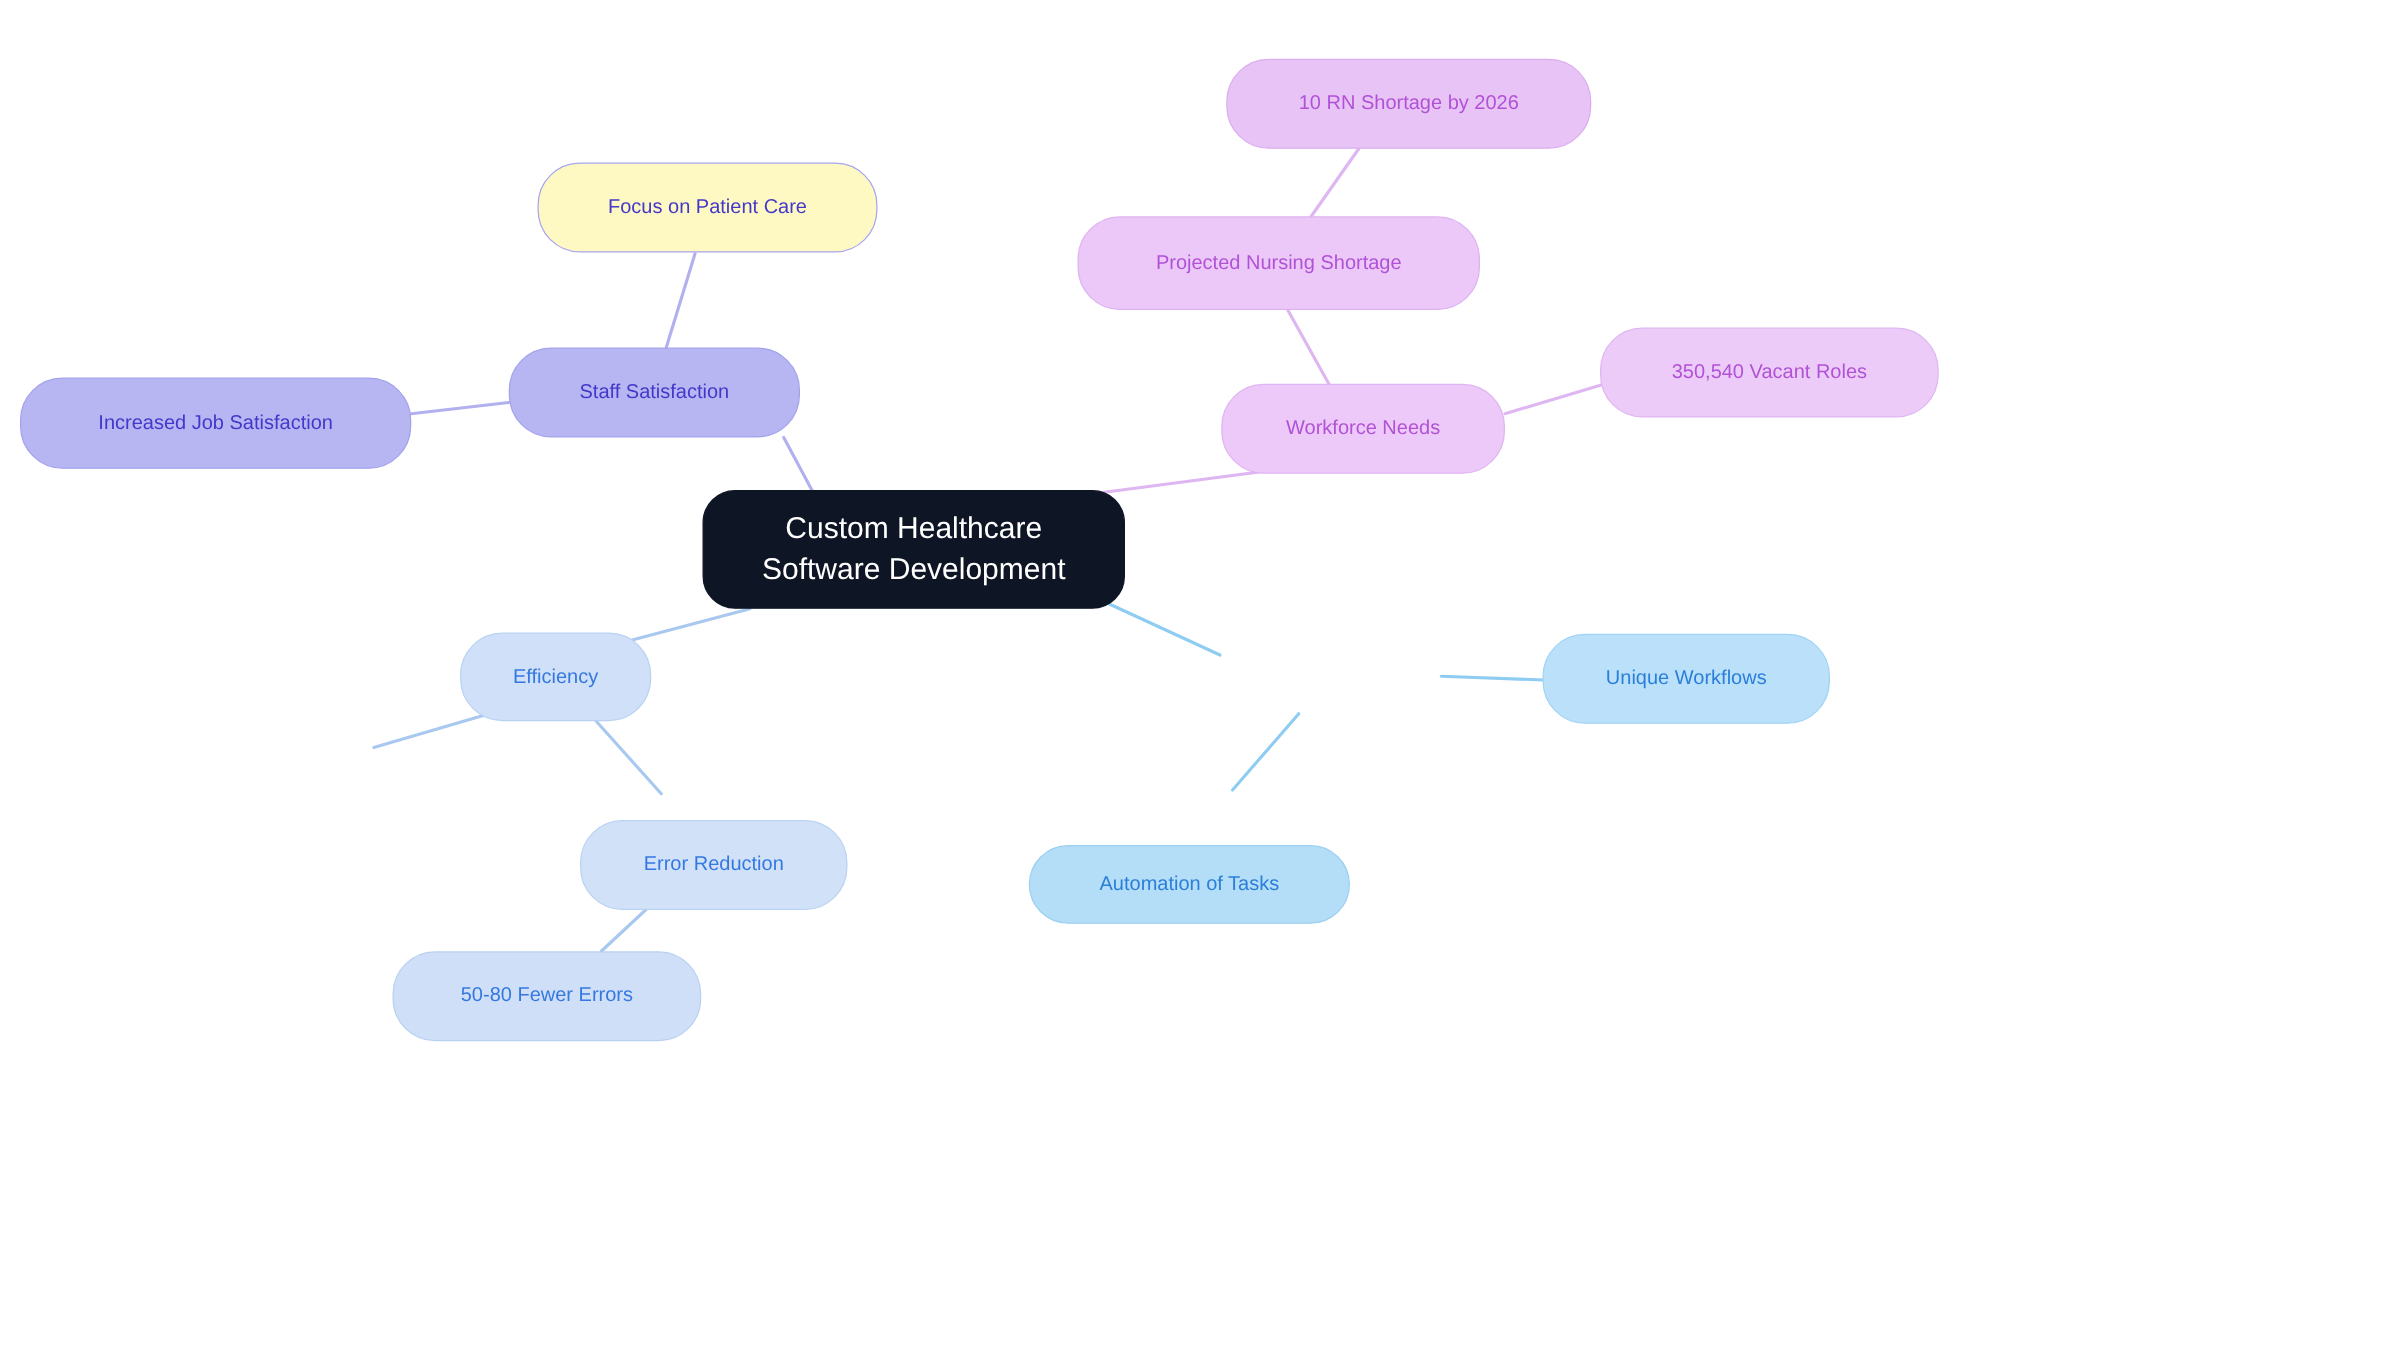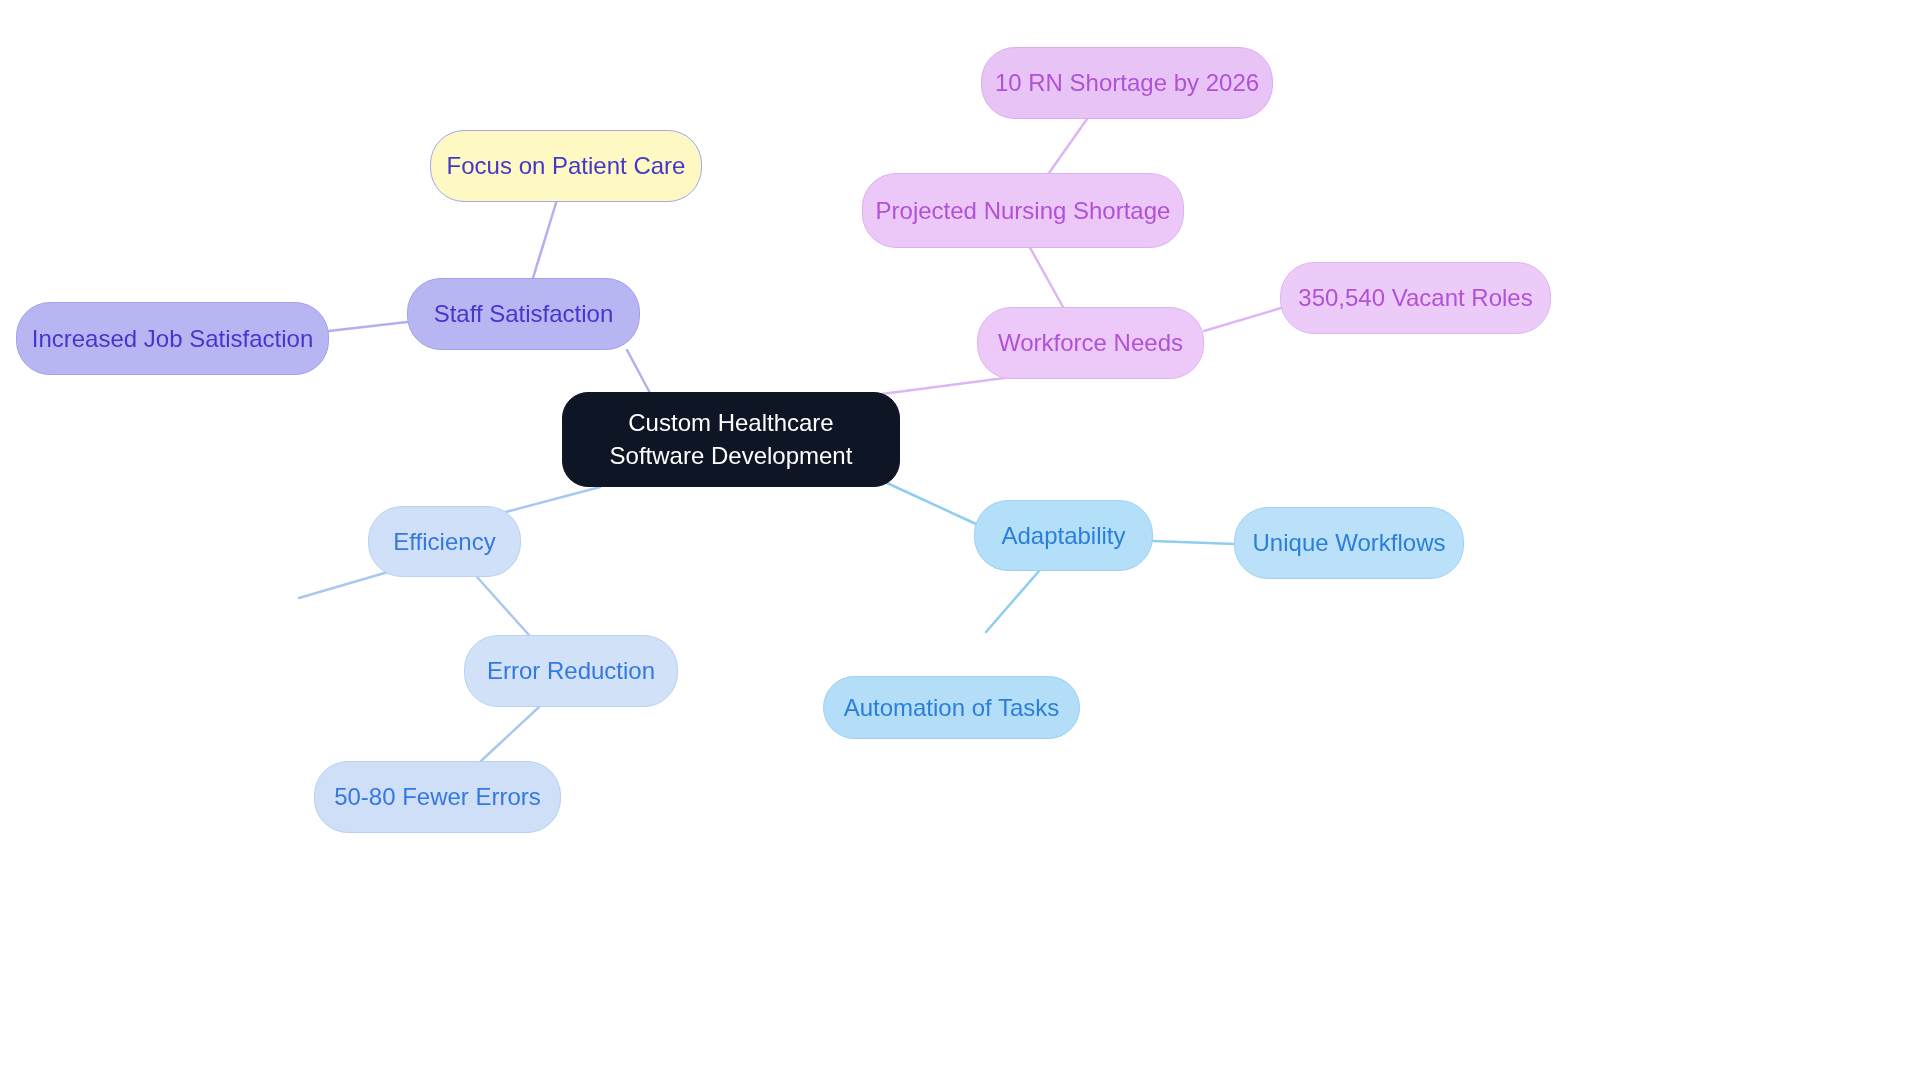--- a/index.html
+++ b/index.html
@@ -24,21 +24,21 @@
     pointer-events: none;
   }
   .node {
     position: absolute;
     display: flex;
     align-items: center;
     justify-content: center;
     box-sizing: border-box;
     border-radius: 34px;
     border: 1.5px solid transparent;
-    font-size: 24px;
+    font-size: 16px;
     text-align: center;
     padding: 4px 18px;
     white-space: nowrap;
     cursor: default;
   }
   .node.n-root {
     border-radius: 26px;
     white-space: normal;
     line-height: 1.35;
     font-size: 24px;
@@ -48,21 +48,21 @@
   .n-root        { left: 562px;  top: 392px; width: 338px; height: 95px; }
   .n-staff       { left: 407px;  top: 278px; width: 233px; height: 72px; }
   .n-focus       { left: 430px;  top: 130px; width: 272px; height: 72px; }
   .n-increased   { left: 16px;   top: 302px; width: 313px; height: 73px; }
   .n-workforce   { left: 977px;  top: 307px; width: 227px; height: 72px; }
   .n-projected   { left: 862px;  top: 173px; width: 322px; height: 75px; }
   .n-rn          { left: 981px;  top: 47px;  width: 292px; height: 72px; }
   .n-vacant      { left: 1280px; top: 262px; width: 271px; height: 72px; text-align: center; }
   .n-efficiency  { left: 368px;  top: 506px; width: 153px; height: 71px; }
   .n-streamlined { left: 41px;   top: 596px; width: 281px; height: 71px; }
-  .n-error       { left: 464px;  top: 635px; width: 214px; height: 72px; }
+  .n-error       { left: 464px;  top: 656px; width: 214px; height: 72px; }
   .n-fewer       { left: 314px;  top: 761px; width: 247px; height: 72px; }
   .n-adaptability{ left: 974px;  top: 500px; width: 179px; height: 71px; }
   .n-unique      { left: 1234px; top: 507px; width: 230px; height: 72px; }
   .n-automation  { left: 823px;  top: 632px; width: 257px; height: 63px; margin-top: 44px; }
 </style>
 </head>
 <body>
 
 <div class="canvas">
 
@@ -95,17 +95,16 @@
 
   <div class="node n-workforce" style="background: rgb(236, 201, 248); color: rgb(177, 82, 214); border-color: rgb(224, 180, 242);">Workforce Needs</div>
   <div class="node n-projected" style="background: rgb(235, 200, 248); color: rgb(177, 82, 214); border-color: rgb(222, 178, 241);">Projected Nursing Shortage</div>
   <div class="node n-rn" style="background: rgb(232, 195, 246); color: rgb(177, 82, 214); border-color: rgb(219, 173, 240);">10 RN Shortage by 2026</div>
   <div class="node n-vacant" style="background: rgb(236, 203, 248); color: rgb(177, 82, 214); border-color: rgb(223, 182, 242);">350,540 Vacant Roles</div>
 
   <div class="node n-efficiency" style="background: rgb(207, 224, 248); color: rgb(53, 121, 224); border-color: rgb(185, 210, 242);">Efficiency</div>
   <div class="node n-error" style="background: rgb(208, 225, 248); color: rgb(53, 121, 224); border-color: rgb(186, 211, 242);">Error Reduction</div>
   <div class="node n-fewer" style="background: rgb(207, 223, 247); color: rgb(53, 121, 224); border-color: rgb(184, 209, 241);">50-80 Fewer Errors</div>
 
-  <div class="node n-adaptability" style="background: rgb(180, 223, 248); color: rgb(43, 127, 217); border-color: rgb(155, 210, 244);">Adaptability</div>
   <div class="node n-unique" style="background: rgb(186, 225, 249); color: rgb(43, 127, 217); border-color: rgb(160, 212, 244);">Unique Workflows</div>
   <div class="node n-automation" style="background: rgb(180, 221, 247); color: rgb(43, 127, 217); border-color: rgb(155, 208, 242);">Automation of Tasks</div>
 
 </div>
 
 </body></html>

